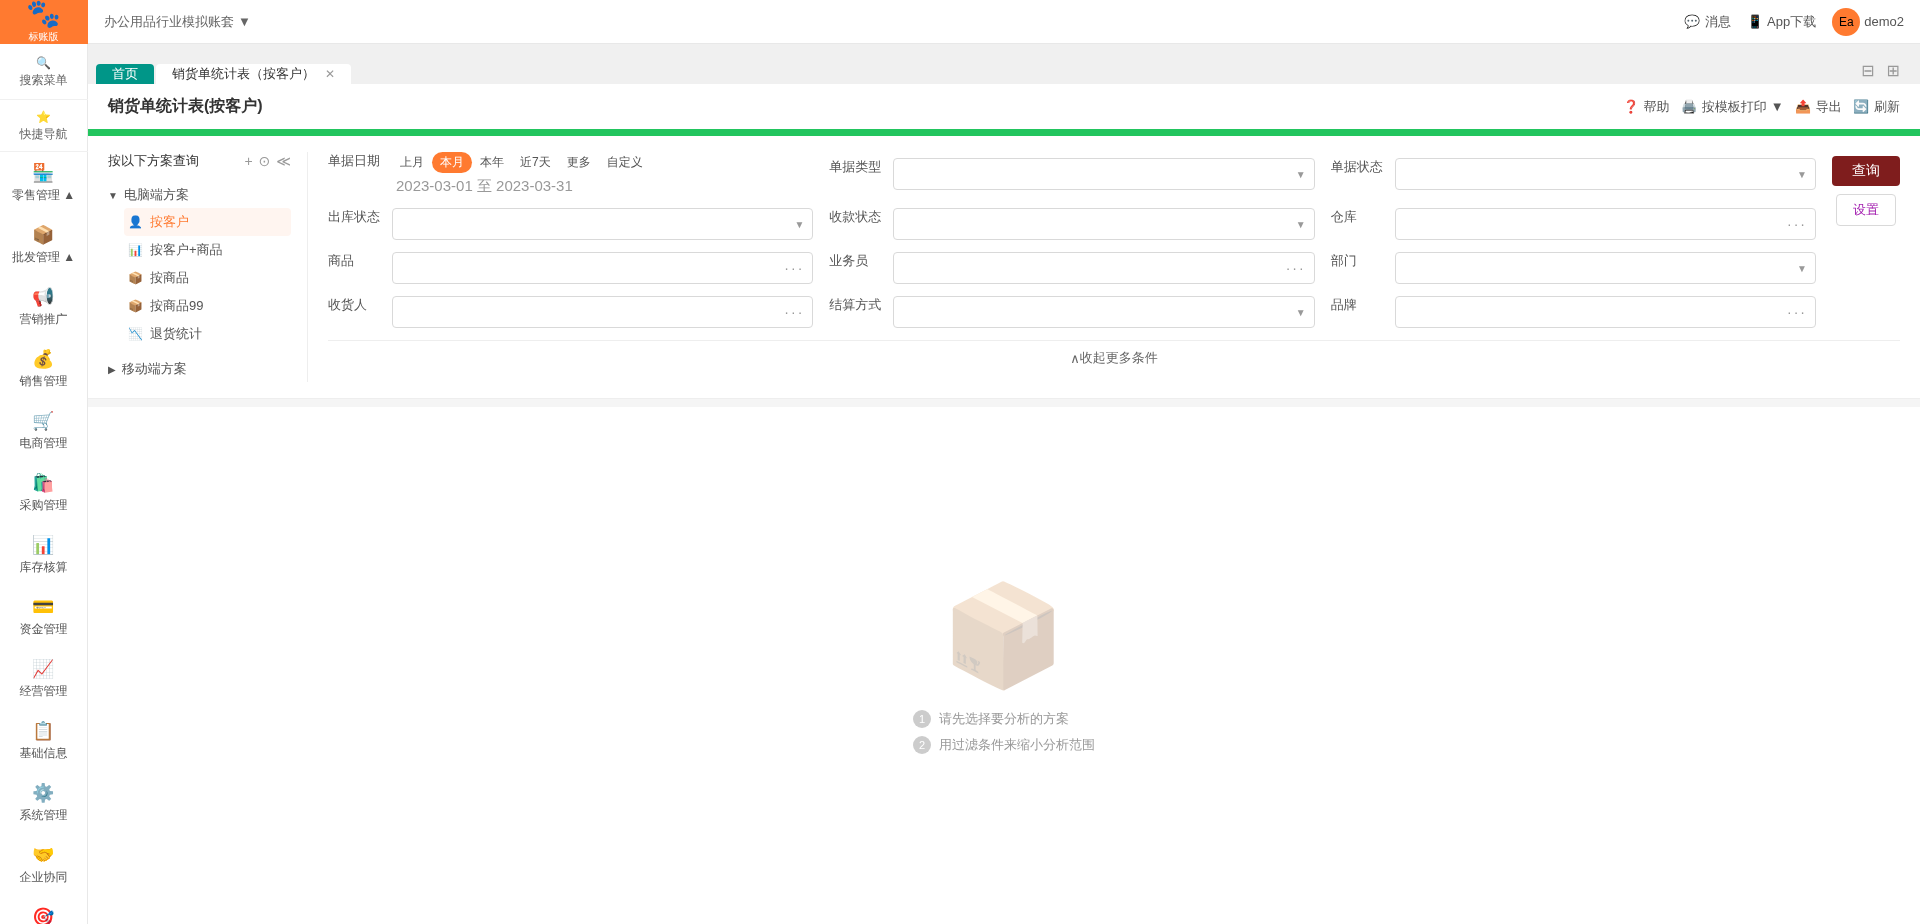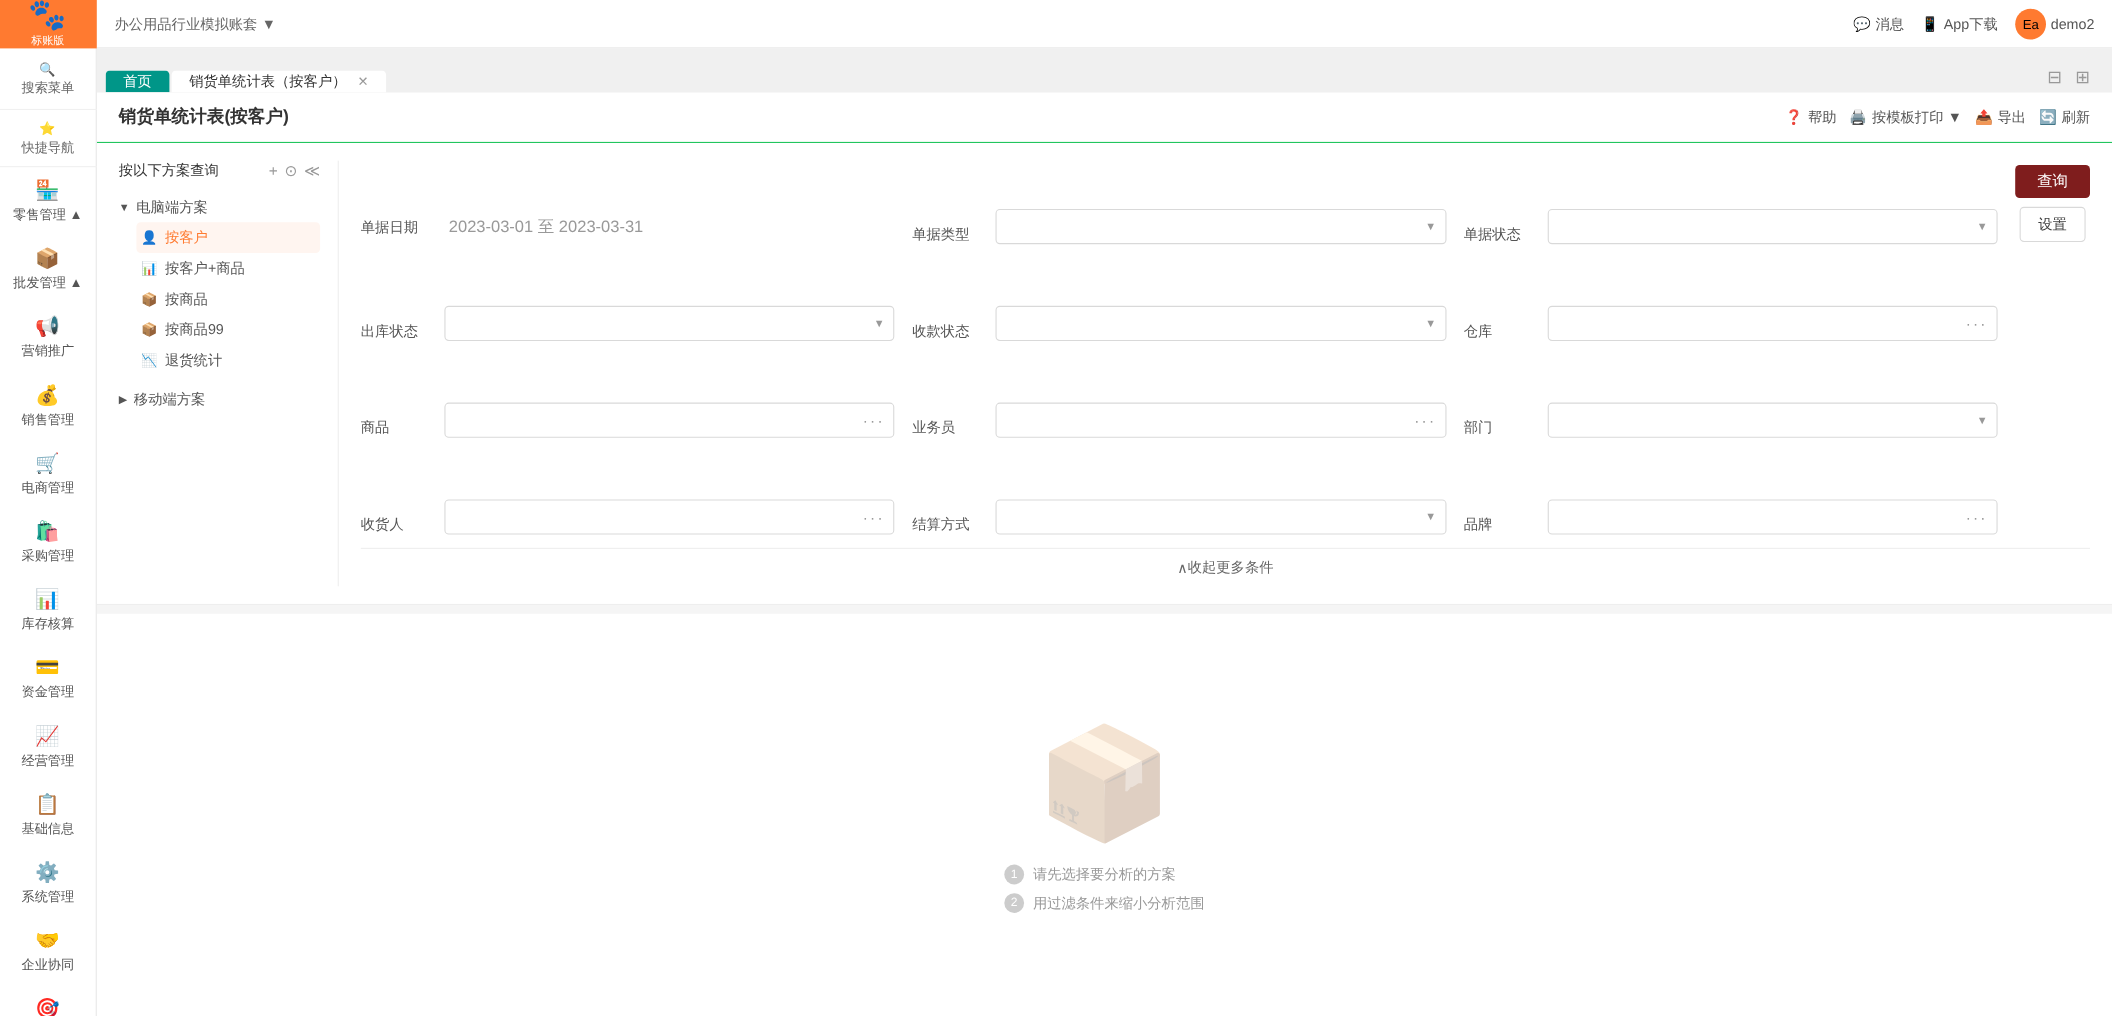--- a/index.html
+++ b/index.html
@@ -33,21 +33,21 @@
     .tabs { height: 40px; background: #f0f0f0; display: flex; align-items: flex-end; padding: 0 8px; gap: 0; }
     .tab { height: 20px; padding: 0 16px; display: flex; align-items: center; gap: 6px; cursor: pointer; font-size: 13px; color: #555; background: #e0e0e0; border-radius: 4px 4px 0 0; margin-right: 2px; }
     .tab.active { background: #fff; color: #333; font-weight: 500; }
     .tab-home { background: #009688; color: #fff; border-radius: 4px 4px 0 0; }
     .tab-close { font-size: 12px; color: #999; cursor: pointer; margin-left: 4px; }
 
     
     .content { flex: 1; background: #f5f5f5; overflow-y: auto; display: flex; flex-direction: column; }
 
     
-    .page-header { background: #fff; padding: 12px 20px; display: flex; align-items: center; justify-content: space-between; border-bottom: 1px solid #22c55e; }
+    .page-header { background: #fff; padding: 12px 20px; display: flex; align-items: center; justify-content: space-between; border-bottom: 7px solid #22c55e; }
     .page-title { font-size: 16px; font-weight: 600; color: #333; }
     .page-actions { display: flex; align-items: center; gap: 12px; color: #555; font-size: 13px; }
     .page-action-btn { display: flex; align-items: center; gap: 4px; cursor: pointer; color: #555; }
 
     
     .filter-panel { background: #fff; margin: 0; padding: 16px 20px; border-bottom: 1px solid #eee; display: flex; }
 
     
     .scheme-panel { width: 200px; border-right: 1px solid #eee; padding-right: 16px; flex-shrink: 0; }
     .scheme-header { display: flex; align-items: center; justify-content: space-between; margin-bottom: 12px; }
@@ -60,38 +60,38 @@
     .scheme-group-arrow { font-size: 10px; }
     .scheme-group-label { font-size: 13px; }
     .scheme-items { padding-left: 16px; }
     .scheme-item { display: flex; align-items: center; gap: 6px; padding: 5px 4px; font-size: 13px; color: #555; cursor: pointer; border-radius: 4px; }
     .scheme-item.active { color: #ff7a30; background: #fff5f0; }
     .scheme-item-icon { width: 16px; height: 16px; display: flex; align-items: center; justify-content: center; font-size: 12px; }
 
     
     .filter-form { flex: 1; padding-left: 20px; }
     .filter-row { display: flex; align-items: center; margin-bottom: 12px; gap: 16px; }
-    .filter-field { display: flex; align-items: flex-end; gap: 20px; flex: 1; margin-top: 44px; }
+    .filter-field { display: flex; align-items: flex-start; gap: 8px; flex: 1; }
     .filter-label { font-size: 13px; color: #555; white-space: nowrap; min-width: 56px; }
     .filter-input { flex: 1; height: 32px; border: 1px solid #d9d9d9; border-radius: 4px; padding: 0 8px; font-size: 13px; color: #333; display: flex; align-items: center; justify-content: space-between; cursor: pointer; background: #fff; }
     .filter-input-text { color: #333; font-size: 12px; }
     .filter-input-arrow { color: #999; font-size: 10px; }
     .filter-input-dots { color: #999; font-size: 14px; letter-spacing: 2px; }
     .filter-date-group { flex: 1; display: flex; flex-direction: column; }
     .filter-date-tabs { display: flex; gap: 0; margin-bottom: 4px; }
     .filter-date-tab { padding: 2px 8px; font-size: 12px; color: #555; cursor: pointer; border-radius: 2px; }
     .filter-date-tab.active { background: #ff7a30; color: #fff; border-radius: 12px; }
     .filter-date-range { font-size: 15px; color: #999; padding: 0 4px; }
 
     
     .collapse-row { display: flex; justify-content: center; align-items: center; padding: 8px 0; cursor: pointer; color: #666; font-size: 13px; background: #fff; border-top: 1px solid #eee; }
 
     
     .query-btn { background: #7f1d1d; color: #fff; border: none; border-radius: 4px; padding: 6px 20px; font-size: 14px; cursor: pointer; white-space: nowrap; }
-    .settings-btn { background: #fff; color: #404040; border: 1px solid #d9d9d9; border-radius: 4px; padding: 6px 16px; font-size: 13px; cursor: pointer; white-space: nowrap; margin-top: 4px; }
+    .settings-btn { background: #fff; color: #a21caf; border: 1px solid #d9d9d9; border-radius: 4px; padding: 6px 16px; font-size: 13px; cursor: pointer; white-space: nowrap; margin-top: 4px; }
 
     
     .empty-state { flex: 1; display: flex; flex-direction: column; align-items: center; justify-content: center; background: #fff; margin-top: 8px; padding: 60px 0; }
     .empty-tips { display: flex; flex-direction: column; gap: 8px; }
     .empty-tip { display: flex; align-items: center; gap: 8px; font-size: 13px; color: #999; }
     .empty-tip-num { width: 18px; height: 18px; border-radius: 50%; background: #ccc; color: #fff; display: flex; align-items: center; justify-content: center; font-size: 11px; }
 
     
     .tabs-right { display: flex; align-items: center; gap: 4px; margin-left: auto; padding-right: 8px; }
     .tabs-control { color: #999; cursor: pointer; font-size: 16px; padding: 4px; }
@@ -287,20 +287,28 @@
 
       <div class="filter-form">
         <div style="display:flex; gap:16px; align-items:flex-start;">
 
           <div style="flex:1;">
 
             <div class="filter-row">
               <div class="filter-field">
                 <span class="filter-label">单据日期</span>
                 <div class="filter-date-group">
+                  <div class="filter-date-tabs">
+                    <span class="filter-date-tab">上月</span>
+                    <span class="filter-date-tab active">本月</span>
+                    <span class="filter-date-tab">本年</span>
+                    <span class="filter-date-tab">近7天</span>
+                    <span class="filter-date-tab">更多</span>
+                    <span class="filter-date-tab">自定义</span>
+                  </div>
                   <span class="filter-date-range">2023-03-01 至 2023-03-31</span>
                 </div>
               </div>
               <div class="filter-field">
                 <span class="filter-label">单据类型</span>
                 <div class="filter-input">
                   <span class="filter-input-text"></span>
                   <span class="filter-input-arrow">▼</span>
                 </div>
               </div>

